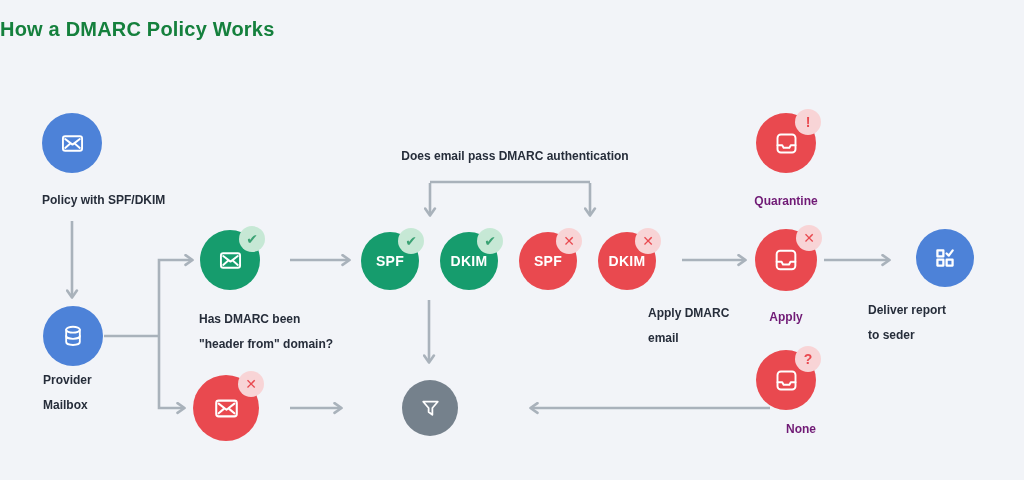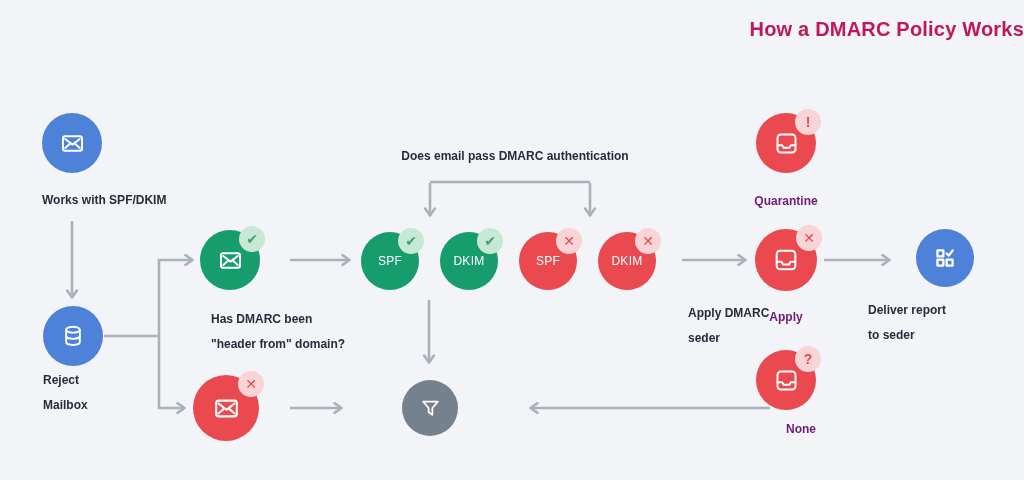--- a/index.html
+++ b/index.html
@@ -1,23 +1,23 @@
 <!DOCTYPE html>
 <html><head>
 <meta charset="utf-8">
 <style>
   html,body{margin:0;padding:0;}
   body{font-family:"Liberation Sans","DejaVu Sans",sans-serif;background:#f2f4f8;}
   .canvas{position:relative;width:1024px;height:480px;background:#f2f4f8;overflow:hidden;}
   .arrows{position:absolute;left:0;top:0;}
-  .title{position:absolute;top:18px;left:0;right:0;text-align:right;
-         font-size:20px;font-weight:700;color:#be185d;letter-spacing:.2px;}
+  .title{position:absolute;top:18px;left:0;right:0;text-align:left;
+         font-size:20px;font-weight:700;color:#15803d;letter-spacing:.2px;}
   .node{position:absolute;border-radius:50%;display:flex;align-items:center;justify-content:center;}
   .blue{background:#4d82d8;} .green{background:#169c6d;} .red{background:#e9494f;} .gray{background:#75818c;}
-  .node-text{color:#fff;font-weight:400;font-size:12px;letter-spacing:.3px;}
+  .node-text{color:#fff;font-weight:700;font-size:14px;letter-spacing:.3px;}
   .badge{position:absolute;top:-4px;right:-5px;width:26px;height:26px;border-radius:50%;
          display:flex;align-items:center;justify-content:center;font-size:14px;font-weight:700;line-height:1;}
   .badge.mint{background:#c6e8d5;color:#3ba274;}
   .badge.pink{background:#f8d4d6;color:#e9494f;}
   .lbl{position:absolute;font-weight:700;font-size:12px;color:#262d3a;line-height:25px;}
   .lbl.center{text-align:center;}
   .lbl.red-lbl{color:#701a75;}
   .icon-svg{display:block;}
 </style>
 </head>
@@ -50,43 +50,43 @@
 
   <div class="title">How a DMARC Policy Works</div>
 
   <div class="node blue" style="left:42px;top:113px;width:60px;height:60px;">
     <svg class="icon-svg" width="27" height="27" viewBox="0 0 24 24" fill="none" stroke="#ffffff" stroke-width="1.7" stroke-linecap="round" stroke-linejoin="round">
       <rect x="3.5" y="5.5" width="17" height="13" rx="2"></rect>
       <path d="M5.5,8 L12,13 L18.5,8"></path>
       <path d="M5.5,16 L9.8,12.3 M18.5,16 L14.2,12.3"></path>
     </svg>
   </div>
-  <div class="lbl" style="left:42px;top:188px;">Works with SPF/DKIM</div>
+  <div class="lbl" style="left:42px;top:188px;">Policy with SPF/DKIM</div>
 
   <div class="node blue" style="left:43px;top:306px;width:60px;height:60px;">
     <svg class="icon-svg" width="26" height="26" viewBox="0 0 24 24" fill="none" stroke="#ffffff" stroke-width="1.7" stroke-linecap="round" stroke-linejoin="round">
       <ellipse cx="12" cy="6.2" rx="6.3" ry="2.7"></ellipse>
       <path d="M5.7,6.2 v11.4 c0,1.5 2.8,2.7 6.3,2.7 s6.3,-1.2 6.3,-2.7 V6.2"></path>
       <path d="M5.7,11.9 c0,1.5 2.8,2.7 6.3,2.7 s6.3,-1.2 6.3,-2.7"></path>
     </svg>
   </div>
   <div class="lbl" style="left:43px;top:368px;">
-    <div>Reject</div>
+    <div>Provider</div>
     <div>Mailbox</div>
   </div>
 
   <div class="node green" style="left:200px;top:230px;width:60px;height:60px;">
     <svg class="icon-svg" width="27" height="27" viewBox="0 0 24 24" fill="none" stroke="#ffffff" stroke-width="1.7" stroke-linecap="round" stroke-linejoin="round">
       <rect x="3.5" y="5.5" width="17" height="13" rx="2"></rect>
       <path d="M5.5,8 L12,13 L18.5,8"></path>
       <path d="M5.5,16 L9.8,12.3 M18.5,16 L14.2,12.3"></path>
     </svg>
     <span class="badge mint">✔</span>
   </div>
-  <div class="lbl" style="left:199px;top:307px;width:175px;margin-left:12px;">
+  <div class="lbl" style="left:199px;top:307px;width:175px;">
     <div>Has DMARC been</div>
     <div>"header from" domain?</div>
   </div>
 
   <div class="lbl center" style="left:385px;top:144px;width:260px;">Does email pass DMARC authentication</div>
 
   <div class="node green" style="left:361px;top:232px;width:58px;height:58px;">
     <span class="node-text">SPF</span>
     <span class="badge mint">✔</span>
   </div>
@@ -96,23 +96,23 @@
   </div>
   <div class="node red" style="left:519px;top:232px;width:58px;height:58px;">
     <span class="node-text">SPF</span>
     <span class="badge pink">✕</span>
   </div>
   <div class="node red" style="left:598px;top:232px;width:58px;height:58px;">
     <span class="node-text">DKIM</span>
     <span class="badge pink">✕</span>
   </div>
 
-  <div class="lbl" style="left:688px;top:301px;">
+  <div class="lbl" style="left:648px;top:301px;">
     <div>Apply DMARC</div>
-    <div>seder</div>
+    <div>email</div>
   </div>
 
   <div class="node red" style="left:756px;top:113px;width:60px;height:60px;">
     <svg class="icon-svg" width="27" height="27" viewBox="0 0 24 24" fill="none" stroke="#ffffff" stroke-width="1.7" stroke-linecap="round" stroke-linejoin="round">
       <rect x="4" y="4" width="16" height="16" rx="3"></rect>
       <path d="M4,13.5 h4.2 l1.2,2.3 h5.2 l1.2,-2.3 H20"></path>
     </svg>
     <span class="badge pink">!</span>
   </div>
   <div class="lbl red-lbl center" style="left:746px;top:189px;width:80px;">Quarantine</div>

